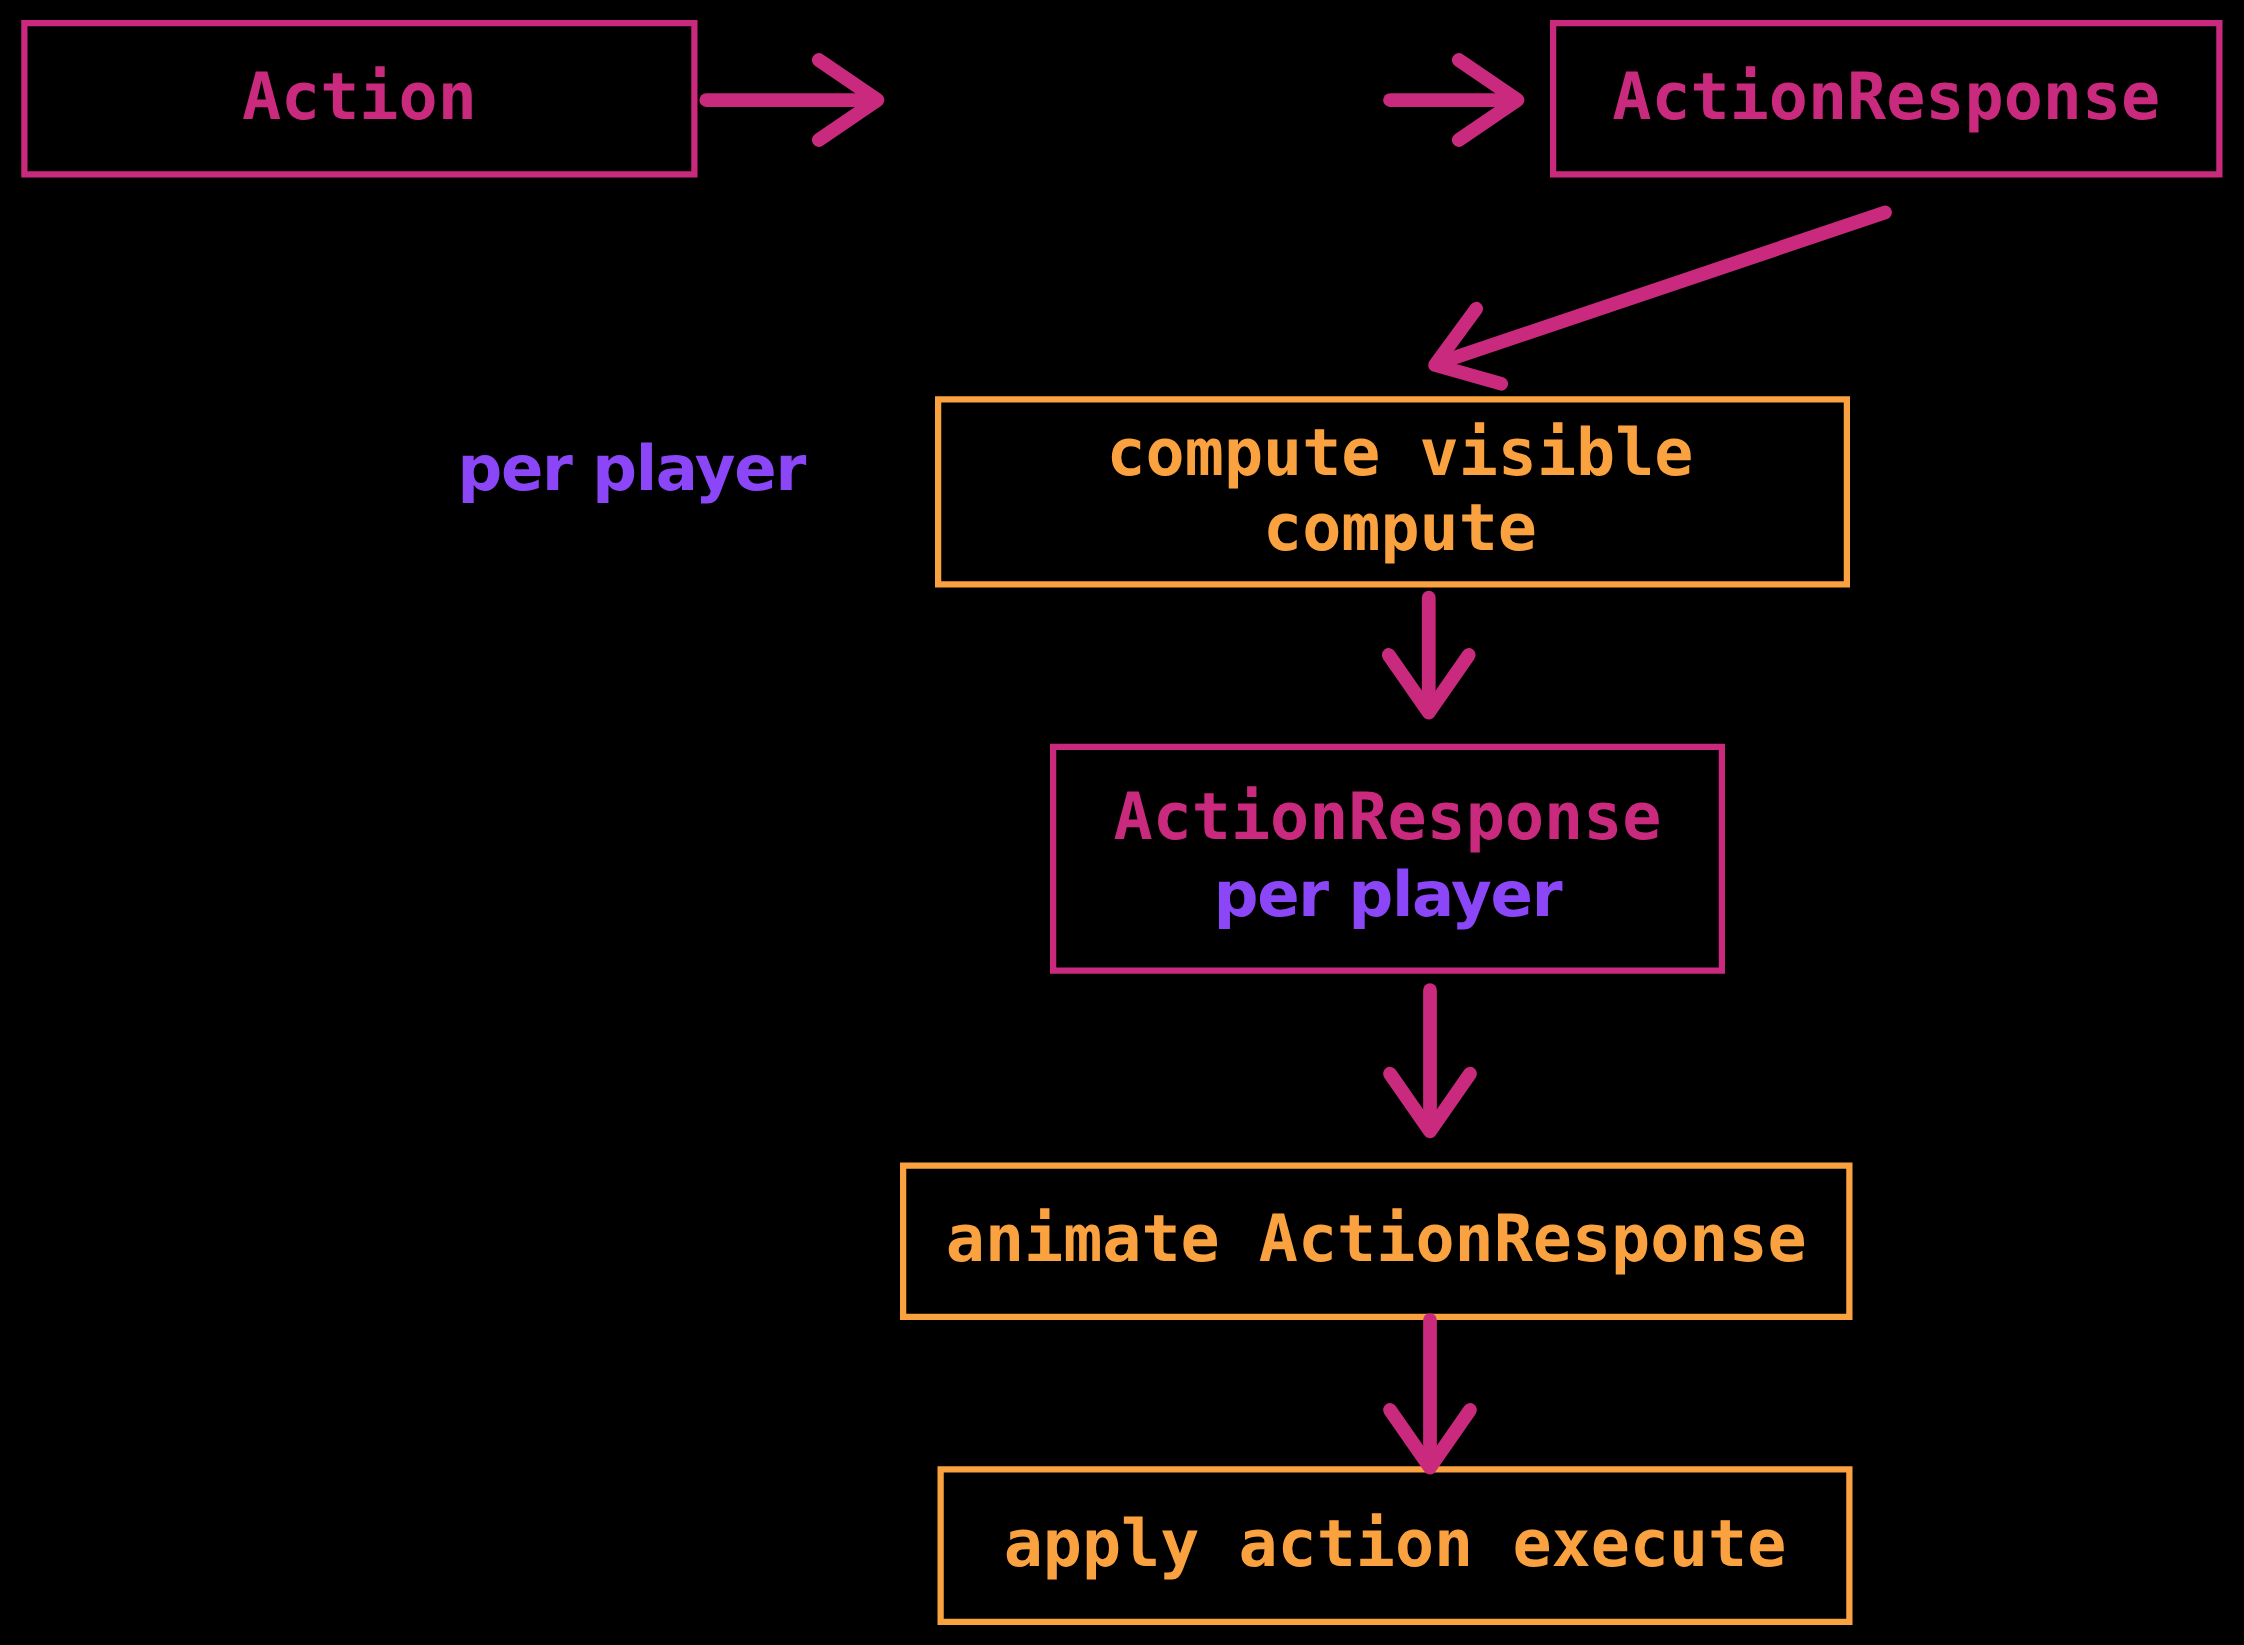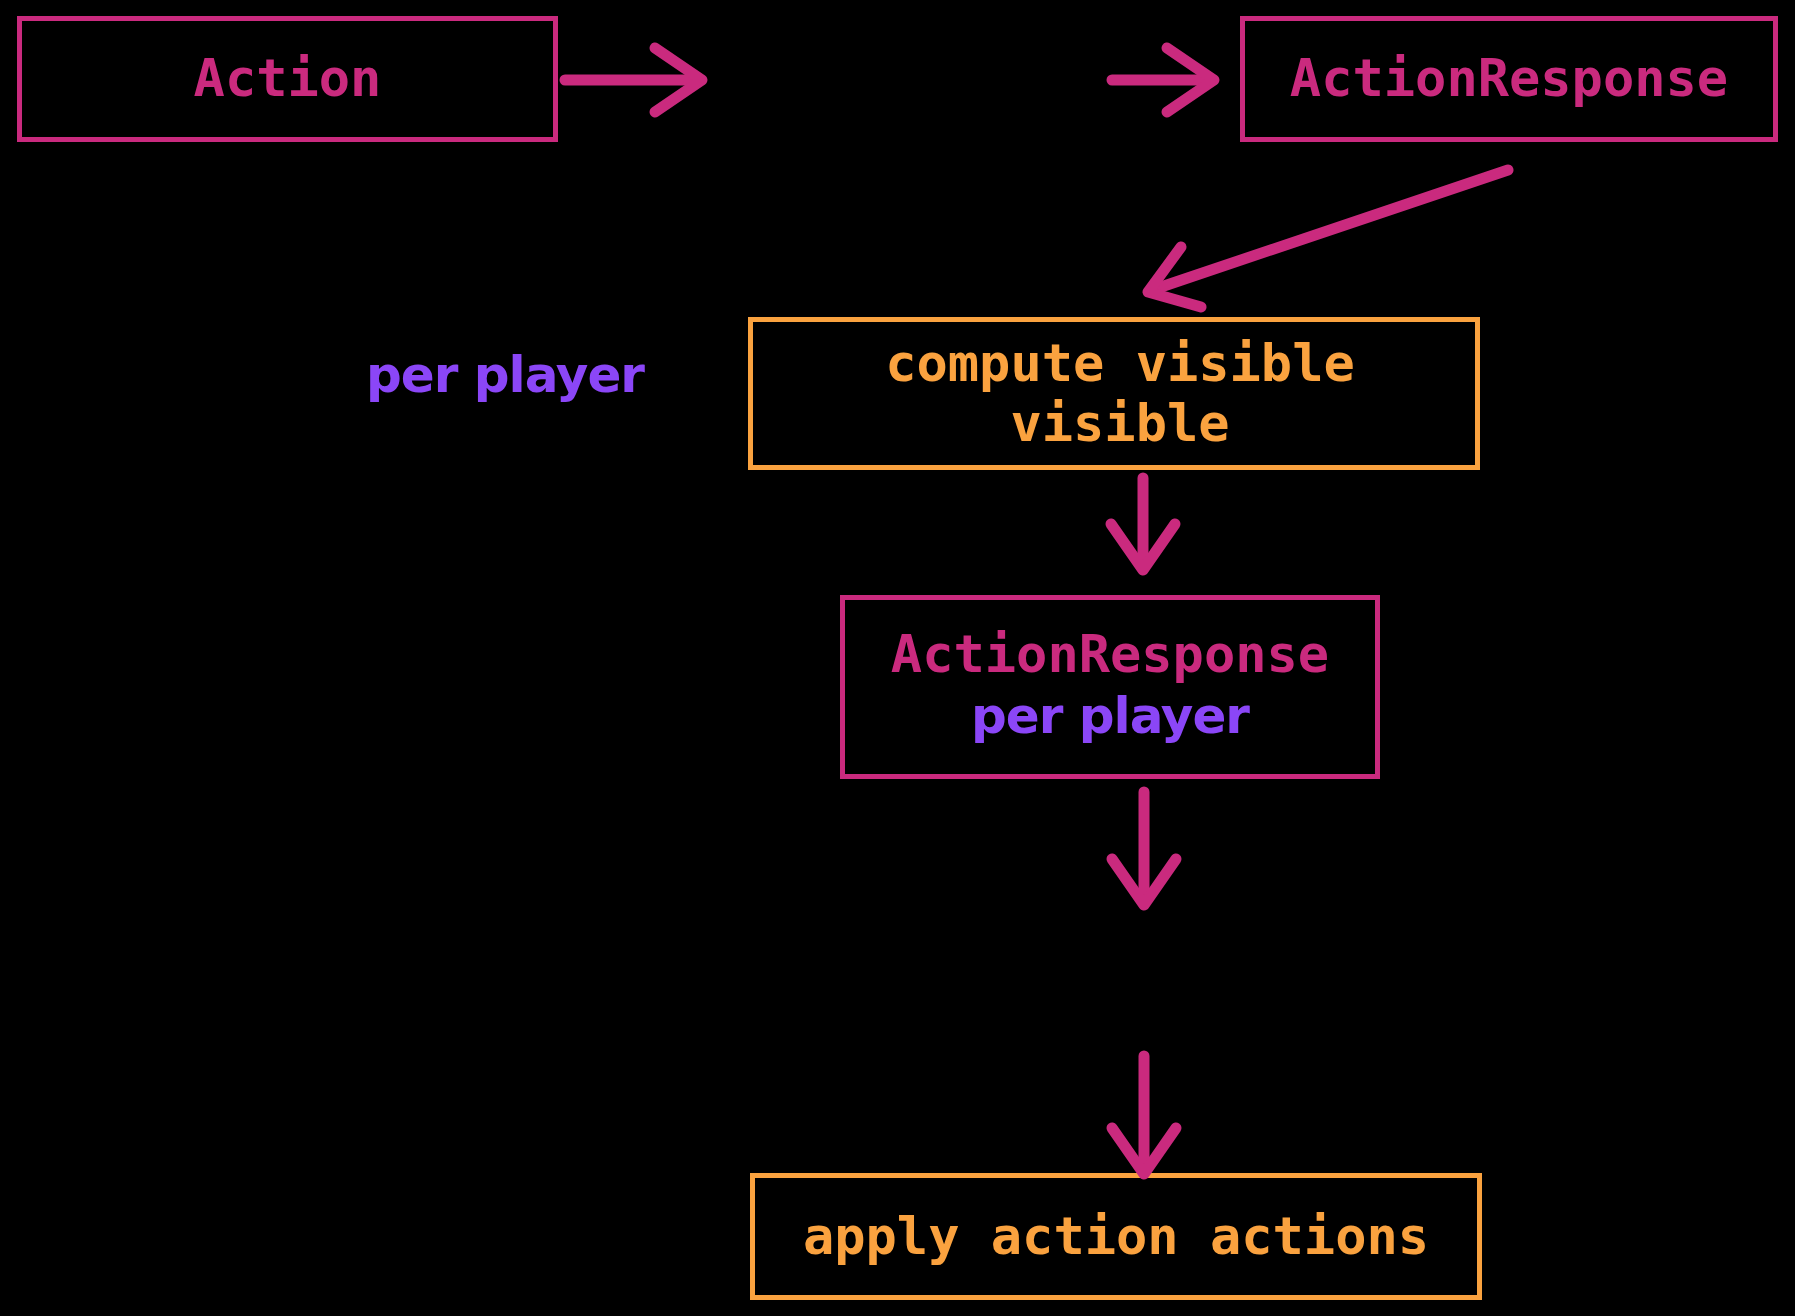--- a/index.html
+++ b/index.html
@@ -75,31 +75,34 @@
   <div class="node magenta" style="left:1240px;top:16px;width:538px;height:126px;">
     <span>ActionResponse</span>
   </div>
 
   <div class="note hand" style="left:360px;top:320px;width:290px;height:110px;">
     <span>per player</span>
   </div>
 
   <div class="node orange" style="left:748px;top:317px;width:732px;height:153px;padding-left:12px;">
     <span>compute visible</span>
-    <span>visible</span>
+    <span>compute</span>
   </div>
 
   <div class="node magenta" style="left:840px;top:595px;width:540px;height:184px;">
     <span>ActionResponse</span>
     <span class="sub hand">per player</span>
   </div>
 
+  <div class="node orange" style="left:720px;top:930px;width:762px;height:126px;">
+    <span>animate ActionResponse</span>
+  </div>
 
   <div class="node orange" style="left:750px;top:1173px;width:732px;height:127px;">
-    <span>apply action actions</span>
+    <span>apply action execute</span>
   </div>
 
   <svg class="overlay" width="1795" height="1316" viewBox="0 0 1795 1316">
 
     <g>
       <line class="stroke-magenta" x1="565" y1="80" x2="688" y2="80"></line>
       <polyline class="stroke-magenta" points="655,48 702,80 655,112"></polyline>
     </g>
 
     <g>

